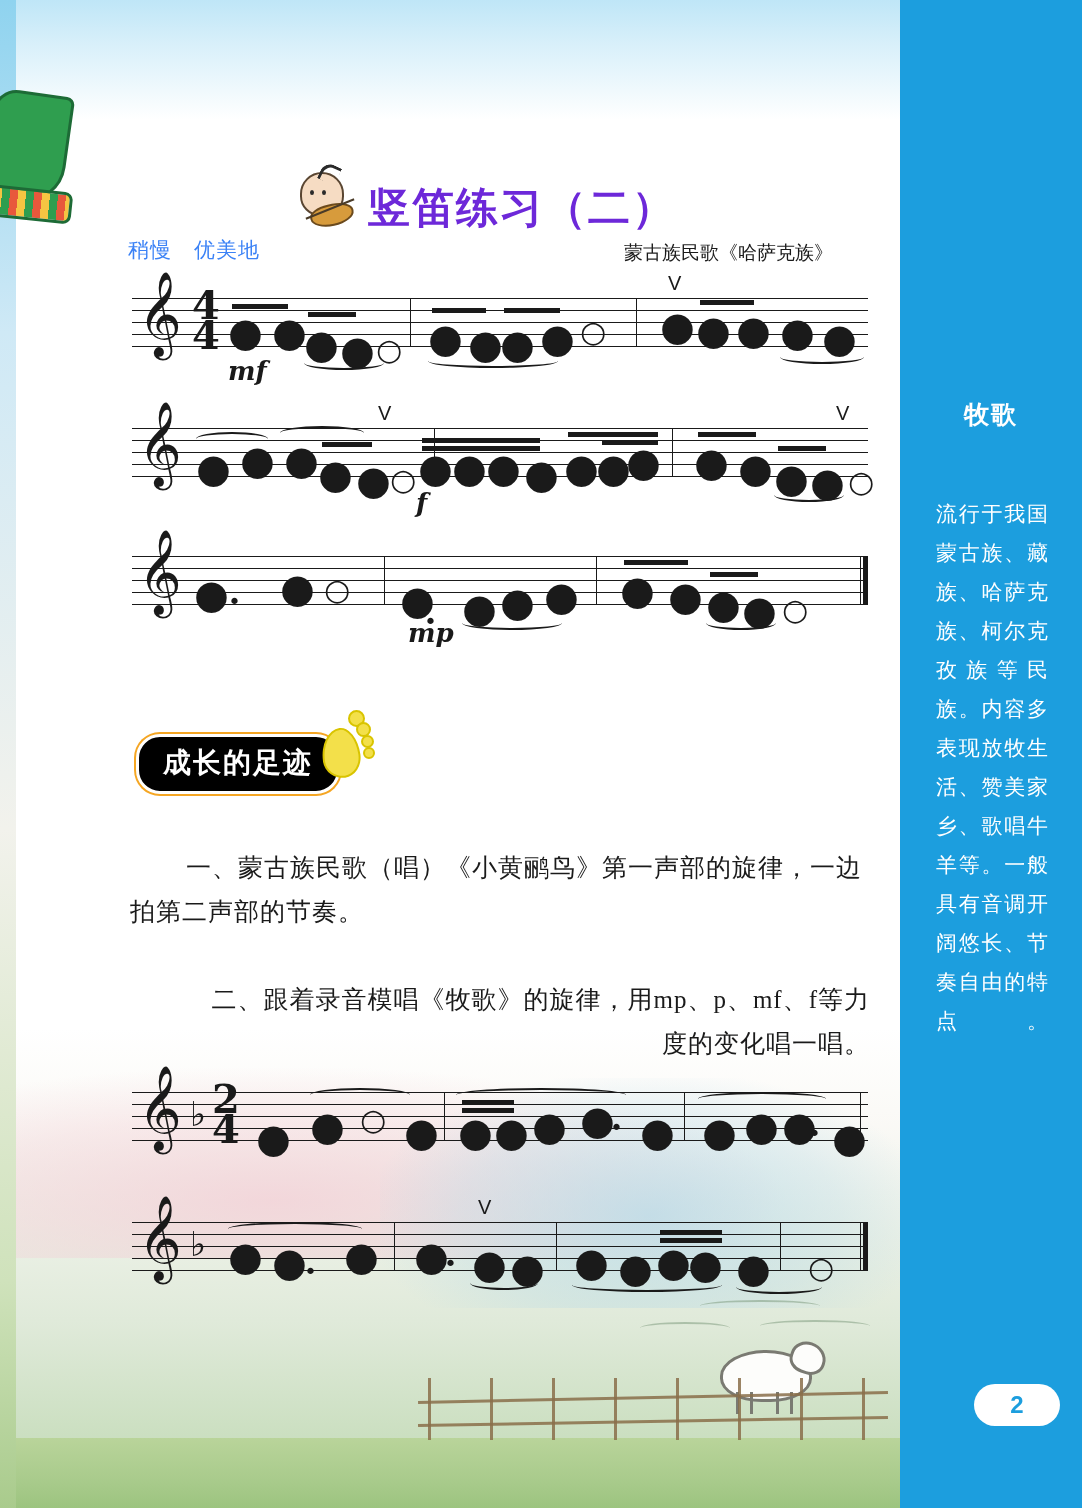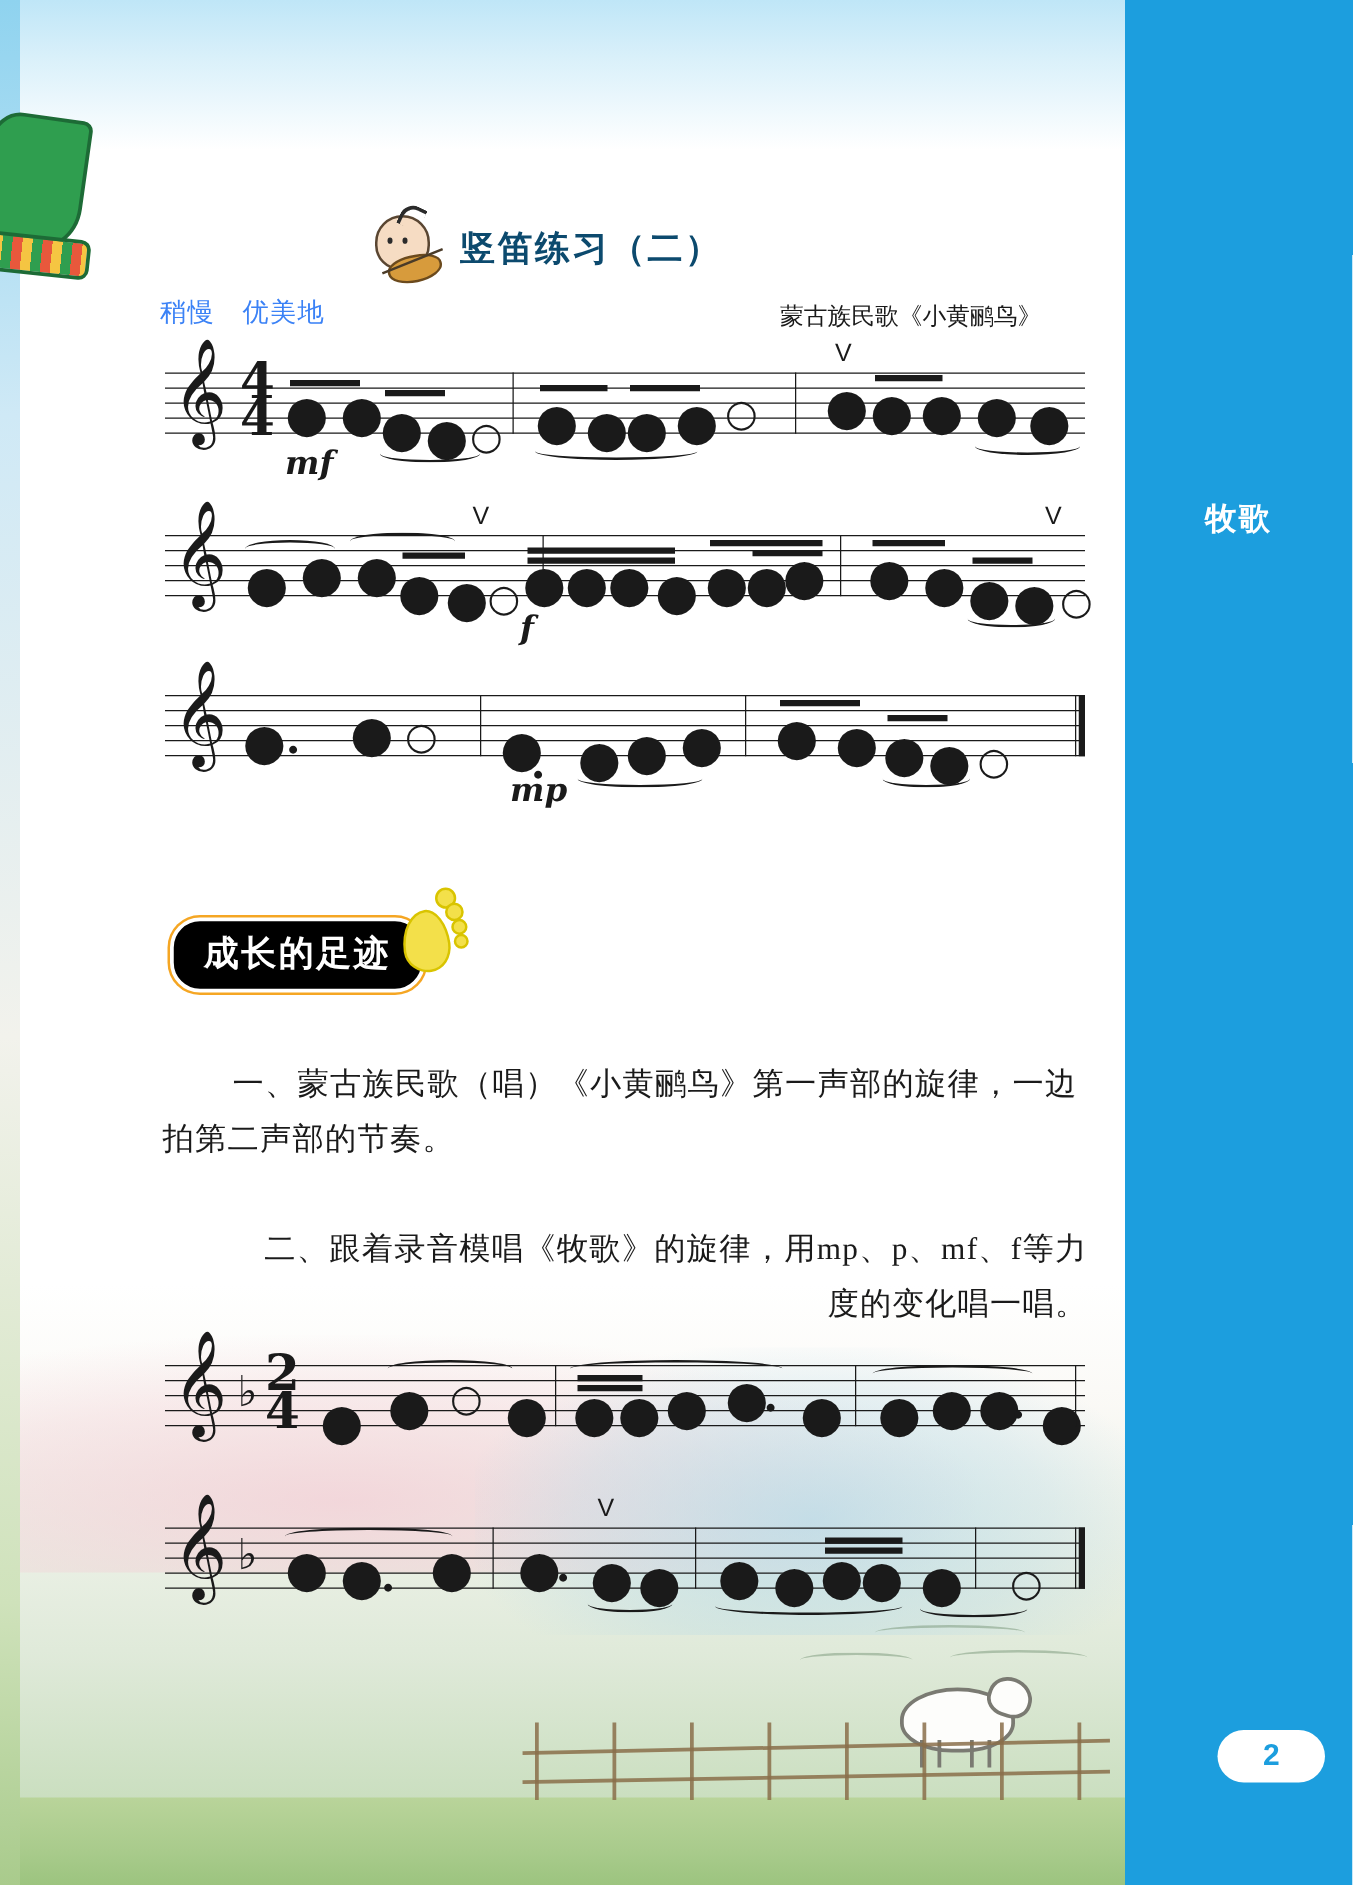--- a/index.html
+++ b/index.html
@@ -101,23 +101,23 @@
     display: flex;
     align-items: center;
     justify-content: center;
     font-family: "Liberation Sans", sans-serif;
   }
 
   
   .title-main {
     position: absolute;
     left: 368px; top: 180px;
-    font-size: 28px;
+    font-size: 42px;
     font-weight: bold;
-    color: #0c4a6e;
+    color: #6d28d9;
     letter-spacing: 2px;
     font-family: "Liberation Serif", serif;
   }
   .tempo-mark {
     position: absolute;
     left: 128px; top: 236px;
     font-size: 21px;
     color: #3b82f6;
     letter-spacing: 1px;
     font-family: Liberation Mono, monospace;
@@ -429,21 +429,21 @@
   <div class="head"></div>
   <div class="hair"></div>
   <div class="eye l"></div>
   <div class="eye r"></div>
   <div class="violin"></div>
   <div class="bow"></div>
 </div>
 
 <div class="title-main">竖笛练习（二）</div>
 <div class="tempo-mark">稍慢　优美地</div>
-<div class="source-mark">蒙古族民歌《小黄鹂鸟》</div>
+<div class="source-mark">蒙古族民歌《哈萨克族》</div>
 
 <div class="staff-wrap" style="left:132px; top:298px; width:736px; height:49px;">
   <div class="staff-lines">
       <i></i>
       <i></i>
       <i></i>
       <i></i>
       <i></i>
     </div>
   <div class="clef">𝄞</div>
@@ -706,14 +706,15 @@
   <div class="post" style="left:134px;"></div>
   <div class="post" style="left:196px;"></div>
   <div class="post" style="left:258px;"></div>
   <div class="post" style="left:320px;"></div>
   <div class="post" style="left:382px;"></div>
   <div class="post" style="left:444px;"></div>
 </div>
 
 <div class="sidebar">
   <div class="sidebar-title">牧歌</div>
+  <div class="sidebar-body">流行于我国蒙古族、藏族、哈萨克族、柯尔克孜族等民族。内容多表现放牧生活、赞美家乡、歌唱牛羊等。一般具有音调开阔悠长、节奏自由的特点。</div>
   <div class="page-number">2</div>
 </div>
 
 </body></html>

